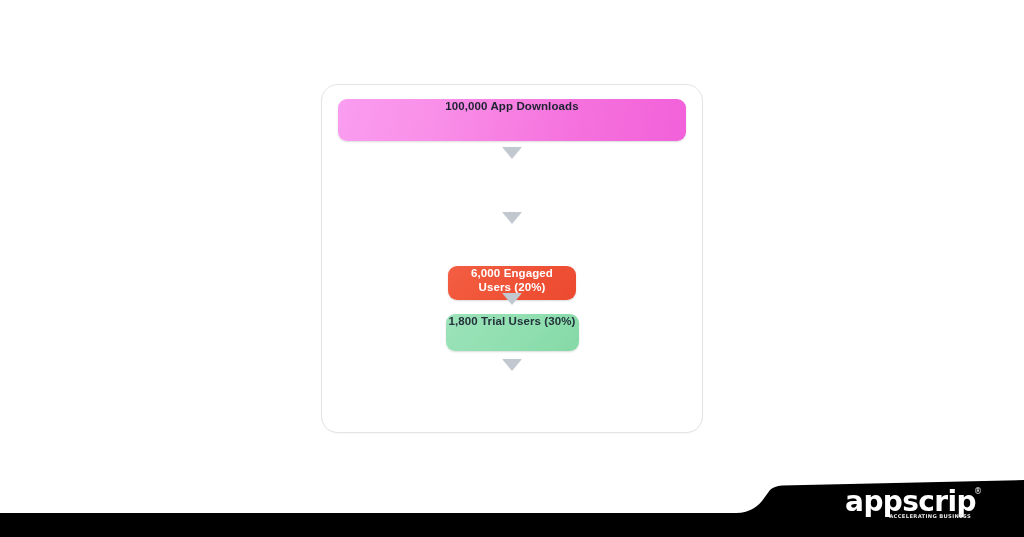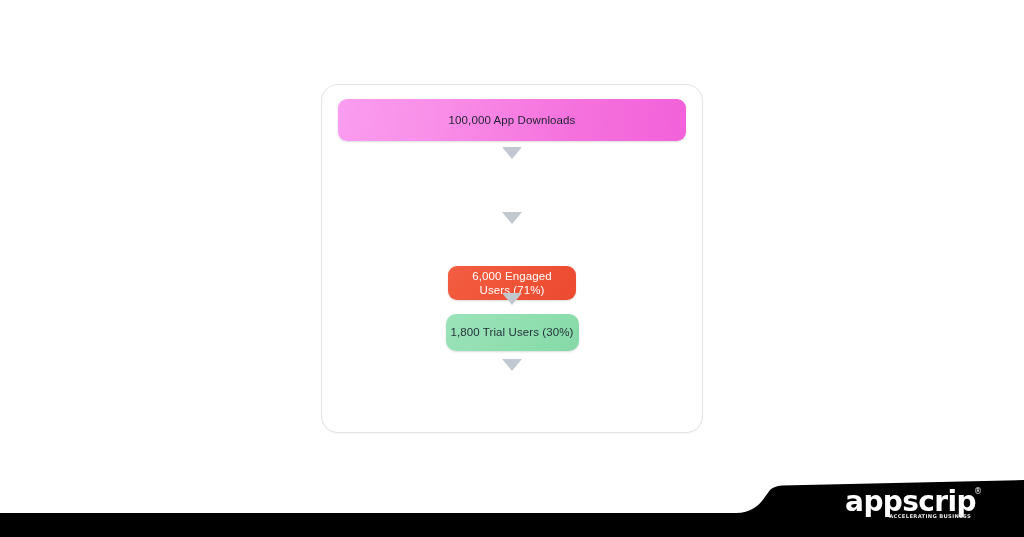--- a/index.html
+++ b/index.html
@@ -39,25 +39,25 @@
   .stage-row {
     position: absolute;
     left: 0;
     width: 100%;
     display: flex;
     justify-content: center;
   }
 
   .stage-box {
     display: flex;
-    align-items: center;
+    align-items: flex-start;
     justify-content: center;
     text-align: center;
     border-radius: 9px;
-    font-weight: normal;
+    font-weight: bold;
     letter-spacing: 0.1px;
     line-height: 1.22;
     box-shadow: 0 1px 2px rgba(25,30,40,0.16);
   }
 
   
   #row-downloads { top: 14px; }
   #box-downloads {
     width: 348px;
     height: 42px;
@@ -88,21 +88,20 @@
   }
 
   
   #row-trial { top: 313px; }
   #box-trial {
     width: 133px;
     height: 37px;
     font-size: 11.5px;
     color: #24323b;
     background: linear-gradient(135deg, #9ce2ba 0%, #90dfb0 55%, #85d9a6 100%);
-    border-radius: 10px;
   }
 
   
   #row-paying { top: 379px; }
   #box-paying {
     width: 145px;
     height: 37px;
     font-size: 11.5px;
     color: #24323b;
     background: linear-gradient(135deg, #9ee3bc 0%, #91dfb1 55%, #86daa8 100%);
@@ -207,21 +206,21 @@
 
 
     <div class="arrow-row" id="arrow-2">
       <span class="arrow-glyph"></span>
     </div>
 
     <div class="stage-row" id="row-engaged">
       <div class="stage-box" id="box-engaged">
         <span>
           <span>6,000 Engaged</span><br>
-          <span>Users (71%)</span>
+          <span>Users (20%)</span>
         </span>
       </div>
     </div>
 
     <div class="arrow-row" id="arrow-3">
       <span class="arrow-glyph"></span>
     </div>
 
     <div class="stage-row" id="row-trial">
       <div class="stage-box" id="box-trial">

